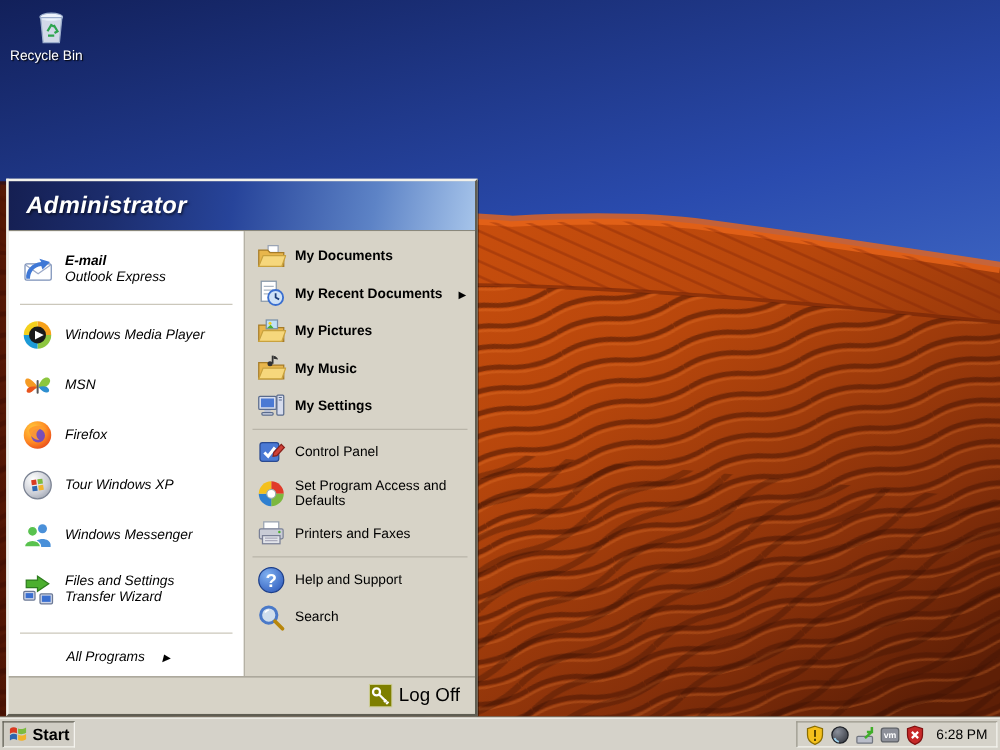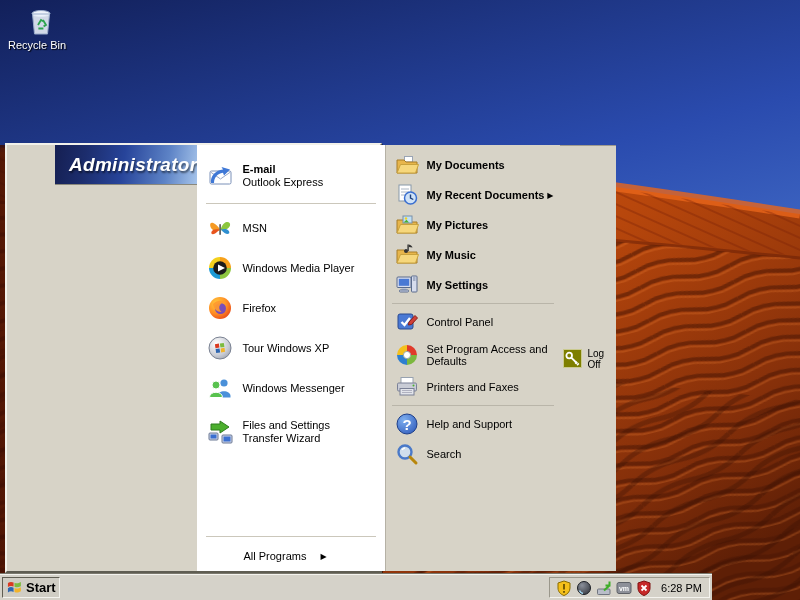--- a/index.html
+++ b/index.html
@@ -11,28 +11,28 @@
   #wallpaper { position:absolute; inset:0; z-index:0; }
 
   
   .desktop-icon { position:absolute; left:8px; top:5px; width:66px; z-index:1; cursor:default; }
   .desktop-icon .glyph { width:32px; height:32px; margin:0 auto; }
   .desktop-icon .dlabel { color:#fff; font-size:11px; text-shadow:1px 1px 1px #000; margin-top:2px; }
 
   
   #start-menu { position:absolute; left:5px; top:143px; width:377px; height:430px; z-index:5;
     background:#d7d3c7; border:2px solid; border-color:#f2f1ea #5f5d52 #5f5d52 #f2f1ea;
-    box-shadow:1px 1px 0 rgba(0,0,0,.45); display:flex; flex-direction:row;padding-left:48px; }
+    box-shadow:1px 1px 0 rgba(0,0,0,.45); display:flex; flex-direction:column; }
   #menu-header { height:40px; flex:0 0 40px; display:flex; align-items:center; padding-left:14px;
     background:linear-gradient(100deg,#151f52 0%,#1c2d6d 22%,#27449a 48%,#5d83c6 78%,#a6c4ea 100%);
     border-bottom:1px solid #8a887c; }
   #menu-header .uname { color:#fff; font-size:19px; font-weight:bold; font-style:italic;
     text-shadow:1px 2px 2px rgba(0,0,0,.55); letter-spacing:.3px; }
   #menu-columns { flex:1 1 auto; display:flex; min-height:0; }
-  #col-left  { width:188px; background:#fff; display:flex; flex-direction:column; padding-top:7px; }
+  #col-left  { width:188px; background:#fff; display:flex; flex-direction:column; padding-top:7px;font-style:italic; }
   #col-divider { width:1px; background:#b5b1a5; }
   #col-right { flex:1; background:#d7d3c7; display:flex; flex-direction:column; padding-top:5px; }
 
   .lrow { display:flex; align-items:center; gap:8px; padding:0 4px 0 10px; flex:0 0 40px; cursor:pointer; }
   .lrow .txt { font-size:11px; color:#000; line-height:13px; }
   .lrow.tall { flex:0 0 47px; }
   .lrow .txt .b { font-weight:bold; display:block; }
   .lrow .icon { flex:0 0 27px; }
   .wrapw { width:126px; }
 
@@ -48,24 +48,24 @@
   .rrow .txt { font-size:11px; color:#000; line-height:12px; }
   .rrow.bold .txt { font-weight:bold;text-align:center; }
   .rrow.tall2 { flex:0 0 35px; }
   .rrow .icon { flex:0 0 24px; }
   .rrow .arrow { position:absolute; right:7px; }
   .rrow .txtwrap { width:128px; }
 
   #menu-bottom { flex:0 0 30px; border-top:1px solid #9f9b8f; background:#d7d3c7;
     display:flex; align-items:center; justify-content:flex-end; gap:9px; padding-right:9px; }
   .powbtn { display:flex; align-items:center; gap:5px; cursor:pointer; padding:2px 3px; }
-  .powbtn .txt { font-size:10px; color:#000; }
+  .powbtn .txt { font-size:15px; color:#000; }
 
   
-  #taskbar { position:absolute; left:0; bottom:0; width:712px; height:26px; z-index:10;
+  #taskbar { position:absolute; left:0; bottom:0; width:800px; height:26px; z-index:10;
     background:#d5d2c9; border-top:1px solid #f4f3ee; box-shadow:0 -1px 0 #7a786d; }
   #start-button { position:absolute; left:2px; top:2px; width:58px; height:21px;
     display:flex; align-items:center; gap:4px; padding-left:4px; cursor:pointer;
     border:1px solid; border-color:#5f5d52 #f4f3ee #f4f3ee #5f5d52; background:#d0cdc4; }
   #start-button .slabel { font-size:13px; font-weight:bold; color:#000; }
   #tray { position:absolute; right:2px; top:2px; height:21px; display:flex; align-items:center; gap:4px;
     border:1px solid; border-color:#9a978b #f4f3ee #f4f3ee #9a978b; padding:0 7px 0 6px; }
   #tray .ticon { width:16px; height:16px; cursor:pointer; }
   #tray .clock { font-size:11px; color:#000; margin-left:5px; cursor:default; }
   .vmtext { font-size:7px; font-weight:bold; fill:#fff; }
@@ -150,42 +150,42 @@
           </svg>
         </span>
         <span class="txt"><span class="b">E-mail</span><span>Outlook Express</span></span>
       </div>
 
       <div class="sep-l"></div>
 
       <div class="lrow">
         <span class="icon">
           <svg viewBox="0 0 26 26" width="26" height="26">
-            <path d="M12.5 13.5 C5 4.5 2 8 3.5 12 C5 15.5 9 17 12.5 15.5 Z" fill="#f59a23"></path>
-            <path d="M12.5 14.5 C6.5 21.5 3.5 19.5 4.5 16.8 C5.5 14 9 13.8 12.5 14.5 Z" fill="#e8541d"></path>
-            <path d="M13.8 13.5 C17.5 4 24 6.5 23 10.3 C22 14 18 15.5 13.8 15.2 Z" fill="#8cc63e"></path>
-            <path d="M13.8 14.5 C19.5 21.5 23.5 19 22 16.2 C20.5 13.5 17 13.8 13.8 14.5 Z" fill="#2e8fd0"></path>
-            <rect x="12.3" y="9" width="1.6" height="11" rx="0.8" fill="#555"></rect>
-          </svg>
-        </span>
-        <span class="txt">MSN</span>
-      </div>
-
-      <div class="lrow">
-        <span class="icon">
-          <svg viewBox="0 0 26 26" width="26" height="26">
             <path d="M13 2 A11 11 0 0 1 24 13 L13 13 Z" fill="#f7a11a"></path>
             <path d="M24 13 A11 11 0 0 1 13 24 L13 13 Z" fill="#8dc63f"></path>
             <path d="M13 24 A11 11 0 0 1 2 13 L13 13 Z" fill="#1c9ad6"></path>
             <path d="M2 13 A11 11 0 0 1 13 2 L13 13 Z" fill="#f4d01c"></path>
             <circle cx="13" cy="13" r="6.8" fill="#1a1a1a"></circle>
             <path d="M11 9.5 L18 13 L11 16.5 Z" fill="#fff"></path>
           </svg>
         </span>
         <span class="txt">Windows Media Player</span>
+      </div>
+
+      <div class="lrow">
+        <span class="icon">
+          <svg viewBox="0 0 26 26" width="26" height="26">
+            <path d="M12.5 13.5 C5 4.5 2 8 3.5 12 C5 15.5 9 17 12.5 15.5 Z" fill="#f59a23"></path>
+            <path d="M12.5 14.5 C6.5 21.5 3.5 19.5 4.5 16.8 C5.5 14 9 13.8 12.5 14.5 Z" fill="#e8541d"></path>
+            <path d="M13.8 13.5 C17.5 4 24 6.5 23 10.3 C22 14 18 15.5 13.8 15.2 Z" fill="#8cc63e"></path>
+            <path d="M13.8 14.5 C19.5 21.5 23.5 19 22 16.2 C20.5 13.5 17 13.8 13.8 14.5 Z" fill="#2e8fd0"></path>
+            <rect x="12.3" y="9" width="1.6" height="11" rx="0.8" fill="#555"></rect>
+          </svg>
+        </span>
+        <span class="txt">MSN</span>
       </div>
 
       <div class="lrow">
         <span class="icon">
           <svg viewBox="0 0 26 26" width="26" height="26">
             <defs>
                 <radialGradient id="ffg" cx="0.35" cy="0.3" r="0.85">
               <stop offset="0" stop-color="#ffcf3e"></stop>
                   <stop offset="0.55" stop-color="#ff8b24"></stop>
                   <stop offset="1" stop-color="#e23a18"></stop>

